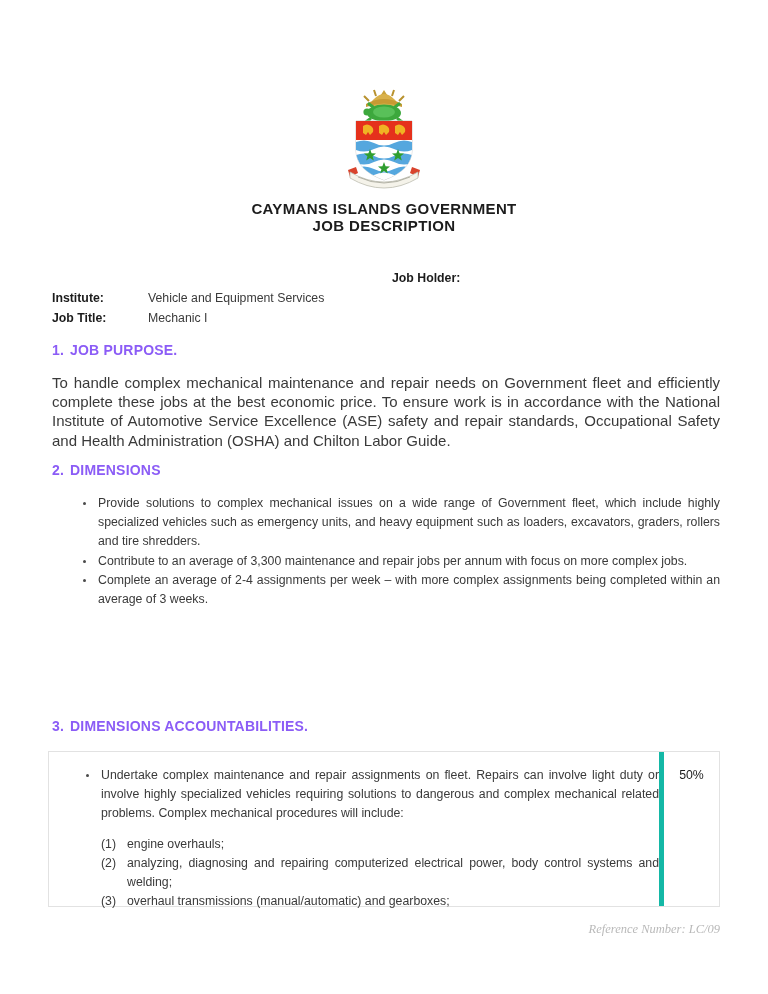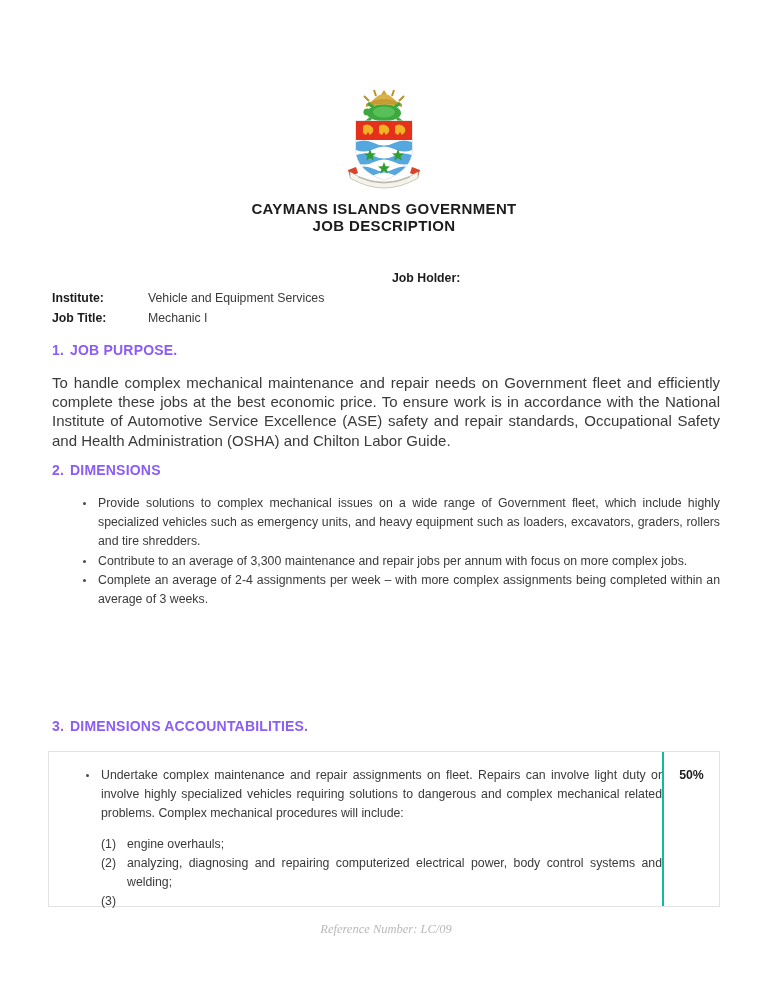--- a/index.html
+++ b/index.html
@@ -146,32 +146,32 @@
     left: 48px;
     top: 751px;
     width: 672px;
     border: 1px solid #e2e2e2;
     box-sizing: border-box;
     display: flex;
     height: 156px;
   }
   .acc-main {
     flex: 1 1 auto;
-    border-right: 2px solid #14b8a6;
+    border-right: 5px solid #14b8a6;
     box-sizing: border-box;
     padding: 14px 0 6px 0;
     position: relative;
   }
   .acc-pct {
     flex: 0 0 55px;
     box-sizing: border-box;
     padding-top: 16px;
     text-align: center;
     font-size: 12.3px;
-    font-weight: bold;
+    font-weight: normal;
     color: #1c1c1c;
   }
   ul.acc-bullets {
     margin: 0;
     padding: 0;
     list-style: none;
   }
   ul.acc-bullets li {
     position: relative;
     padding-left: 52px;
@@ -211,21 +211,21 @@
     text-align: left;
     color: #3a3a3a;
   }
 
   
   .footer {
     position: absolute;
     left: 52px;
     top: 922px;
     width: 668px;
-    text-align: center;
+    text-align: right;
     font-family: "Liberation Serif", serif;
     font-style: italic;
     font-size: 12.5px;
     color: #b9b9b9;
   }
 </style>
 </head>
 <body>
 
 <div class="page">
@@ -331,20 +331,21 @@
         <li>
           <span class="marker">(1)</span>
           <span>engine overhauls;</span>
         </li>
         <li>
           <span class="marker">(2)</span>
           <span>analyzing, diagnosing and repairing computerized electrical power, body control systems and welding;</span>
         </li>
         <li>
           <span class="marker">(3)</span>
+          <span>overhaul transmissions (manual/automatic) and gearboxes;</span>
         </li>
       </ol>
     </div>
     <div class="acc-pct">50%</div>
   </div>
 
   <div class="footer">Reference Number: LC/09</div>
 
 </div>
 

